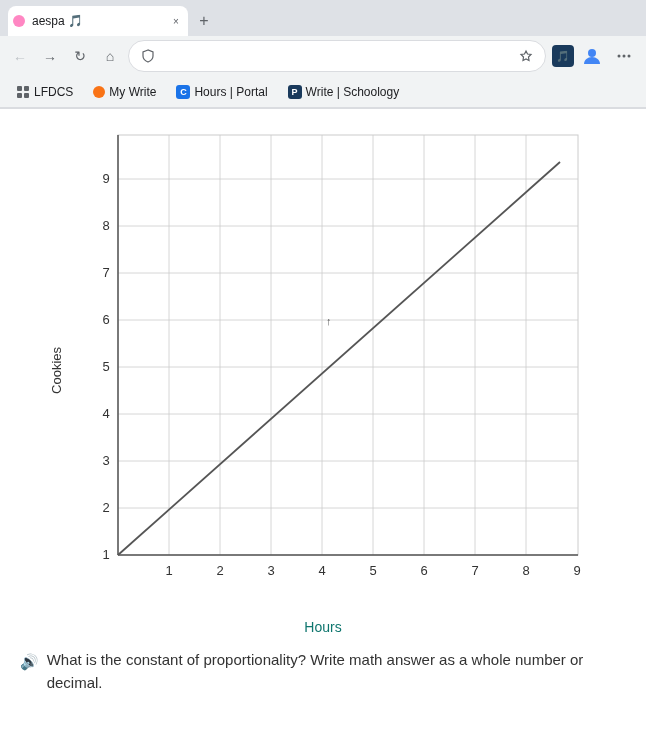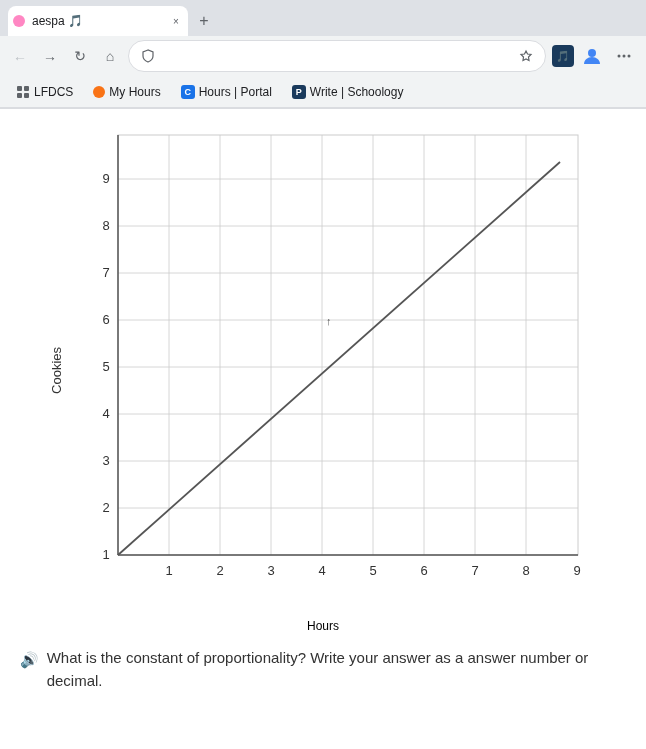--- a/index.html
+++ b/index.html
@@ -189,22 +189,22 @@
 
     .graph-area {
       position: relative;
     }
 
     .graph-svg {
       display: block;
     }
 
     .x-label {
-      font-size: 12px;
-      color: #000000;
+      font-size: 14px;
+      color: #0f766e;
       text-align: center;
       margin-top: 4px;
     }
 
     
     .question-area {
       margin-top: 14px;
       font-size: 15px;
       color: #333;
       line-height: 1.5;
@@ -300,21 +300,21 @@
         <rect x="1" y="1" width="5" height="5" rx="1" fill="#5f6368"></rect>
         <rect x="8" y="1" width="5" height="5" rx="1" fill="#5f6368"></rect>
         <rect x="1" y="8" width="5" height="5" rx="1" fill="#5f6368"></rect>
         <rect x="8" y="8" width="5" height="5" rx="1" fill="#5f6368"></rect>
       </svg>
       <span>LFDCS</span>
     </div>
 
     <div class="bookmark-item">
       <span class="favicon-circle"></span>
-      <span>My Hours</span>
+      <span>My Write</span>
     </div>
 
     <div class="bookmark-item">
       <span class="favicon-c">C</span>
       <span>Hours | Portal</span>
     </div>
 
     <div class="bookmark-item">
       <span class="favicon-p">P</span>
       <span>Write | Schoology</span>
@@ -378,15 +378,15 @@
           <text x="258" y="200" font-size="11" fill="#555">↑</text>
         </svg>
       </div>
     </div>
 
     <div class="x-label">Hours</div>
   </div>
 
   <div class="question-area">
     <span class="speaker-icon">🔊</span>
-    <span>What is the constant of proportionality? Write your answer as a answer number or decimal.</span>
+    <span>What is the constant of proportionality? Write math answer as a whole number or decimal.</span>
   </div>
 </div>
 
 </body></html>

